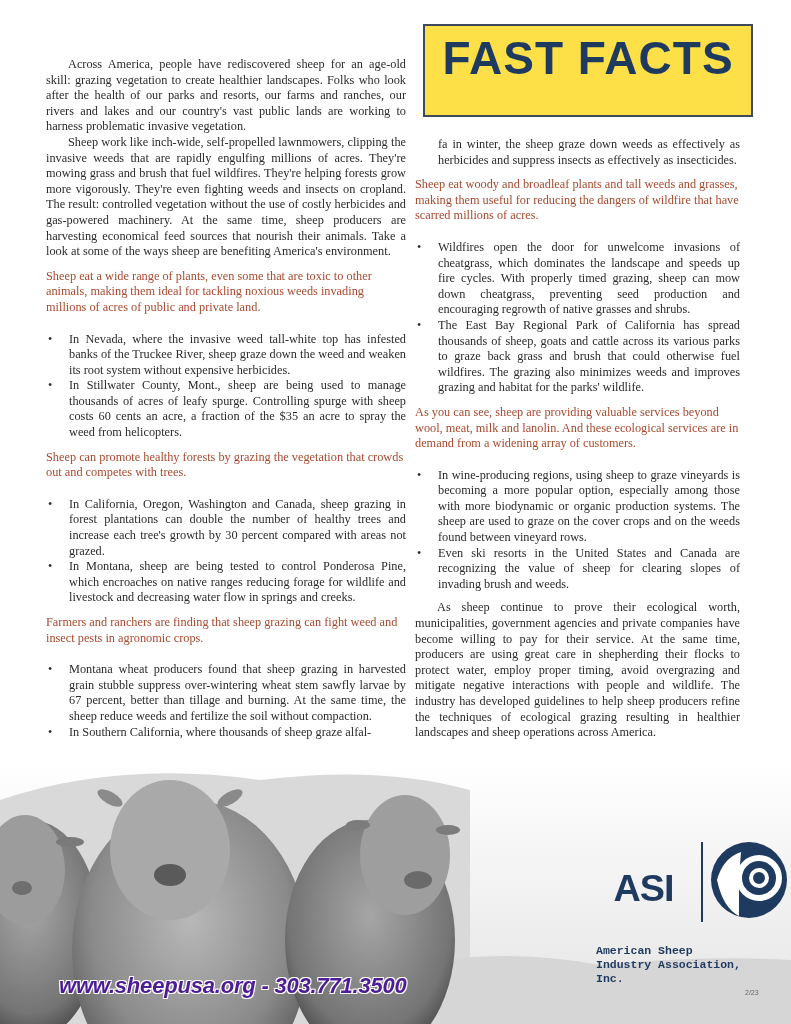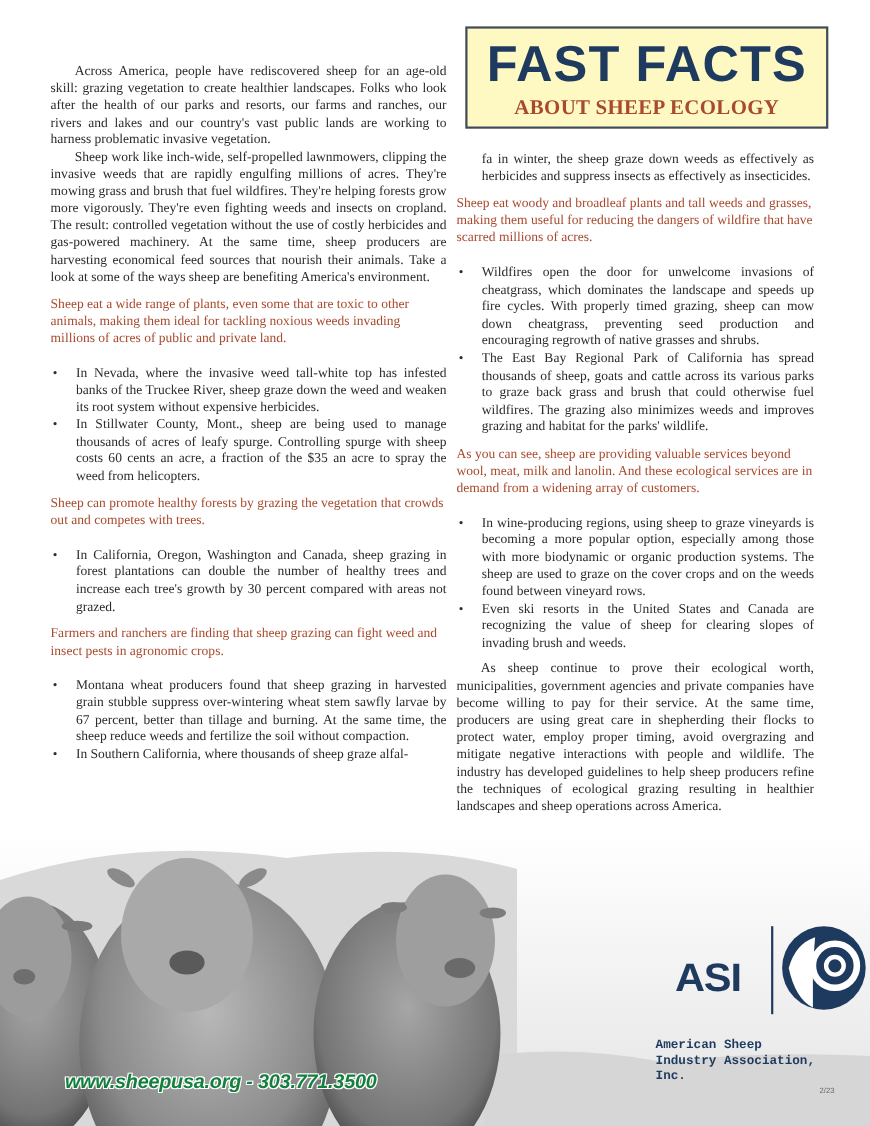--- a/index.html
+++ b/index.html
@@ -27,21 +27,21 @@
   ul.bullets li { position: relative; padding-left: 23px; }
   ul.bullets li::before {
     content: "\2022"; position: absolute; left: 2px; top: 0;
     font-size: 12px; color: #2b2b2b;
   }
   .col-right ul.bullets li { padding-left: 23px; }
   .indent-cont { padding-left: 23px; margin: 0 0 8px 0; }
 
   .facts-box {
     position: absolute; left: 423px; top: 24px; width: 330px; height: 93px;
-    border: 2px solid #3f4a5c; box-sizing: border-box; background: #fef9c3;
+    border: 2px solid #3f4a5c; box-sizing: border-box; background: #fde047;
     text-align: center;
   }
   .facts-title {
     font-family: "Liberation Sans", "DejaVu Sans", sans-serif;
     font-weight: bold; font-size: 46px; line-height: 46px;
     color: #1f3a5f; margin-top: 9px; letter-spacing: 1px;
   }
   .facts-sub {
     font-family: "Liberation Serif", "DejaVu Serif", serif;
     font-weight: bold; font-size: 19px; color: #a84a2e; margin-top: 7px;
@@ -50,22 +50,22 @@
 
   .photo {
     position: absolute; left: 0; top: 760px; width: 791px; height: 264px;
     overflow: hidden;
   }
   .photo svg { display: block; }
 
   .contact {
     position: absolute; left: 20px; top: 973px;
     font-family: "Liberation Sans", "DejaVu Sans", sans-serif;
-    font-weight: bold; font-style: italic; font-size: 18px;
-    color: #15803d;
+    font-weight: bold; font-style: italic; font-size: 22px;
+    color: #4c1d95;
     text-shadow: -1px -1px 0 #fff, 1px -1px 0 #fff, -1px 1px 0 #fff, 1px 1px 0 #fff;
     letter-spacing: -0.2px;
     padding-left: 39px;
   }
   .logo {
     position: absolute; left: 596px; top: 838px; width: 180px; height: 110px; margin-left: 11px;
   }
   .logo-asi {
     position: absolute; left: 8px; top: 30px;
     font-family: "Liberation Sans", "DejaVu Sans", sans-serif;
@@ -97,32 +97,32 @@
 
   <p class="head">Sheep eat a wide range of plants, even some that are toxic to other animals, making them ideal for tackling noxious weeds invading millions of acres of public and private land.</p>
   <ul class="bullets">
     <li>In Nevada, where the invasive weed tall-white top has infested banks of the Truckee River, sheep graze down the weed and weaken its root system without expensive herbicides.</li>
     <li>In Stillwater County, Mont., sheep are being used to manage thousands of acres of leafy spurge. Controlling spurge with sheep costs 60 cents an acre, a fraction of the $35 an acre to spray the weed from helicopters.</li>
   </ul>
 
   <p class="head">Sheep can promote healthy forests by grazing the vegetation that crowds out and competes with trees.</p>
   <ul class="bullets">
     <li>In California, Oregon, Washington and Canada, sheep grazing in forest plantations can double the number of healthy trees and increase each tree's growth by 30 percent compared with areas not grazed.</li>
+    <li>In Montana, sheep are being tested to control Ponderosa Pine, which encroaches on native ranges reducing forage for wildlife and livestock and decreasing water flow in springs and creeks.</li>
   </ul>
 
   <p class="head">Farmers and ranchers are finding that sheep grazing can fight weed and insect pests in agronomic crops.</p>
   <ul class="bullets">
     <li>Montana wheat producers found that sheep grazing in harvested grain stubble suppress over-wintering wheat stem sawfly larvae by 67 percent, better than tillage and burning. At the same time, the sheep reduce weeds and fertilize the soil without compaction.</li>
     <li>In Southern California, where thousands of sheep graze alfal-</li>
   </ul>
 </div>
 
 <div class="facts-box">
   <div class="facts-title">FAST FACTS</div>
-  <div class="facts-sub">ABOUT SHEEP ECOLOGY</div>
 </div>
 
 <div class="col col-right">
   <p class="indent-cont">fa in winter, the sheep graze down weeds as effectively as herbicides and suppress insects as effectively as insecticides.</p>
 
   <p class="head">Sheep eat woody and broadleaf plants and tall weeds and grasses, making them useful for reducing the dangers of wildfire that have scarred millions of acres.</p>
   <ul class="bullets">
     <li>Wildfires open the door for unwelcome invasions of cheatgrass, which dominates the landscape and speeds up fire cycles. With properly timed grazing, sheep can mow down cheatgrass, preventing seed production and encouraging regrowth of native grasses and shrubs.</li>
     <li>The East Bay Regional Park of California has spread thousands of sheep, goats and cattle across its various parks to graze back grass and brush that could otherwise fuel wildfires. The grazing also minimizes weeds and improves grazing and habitat for the parks' wildlife.</li>
   </ul>

